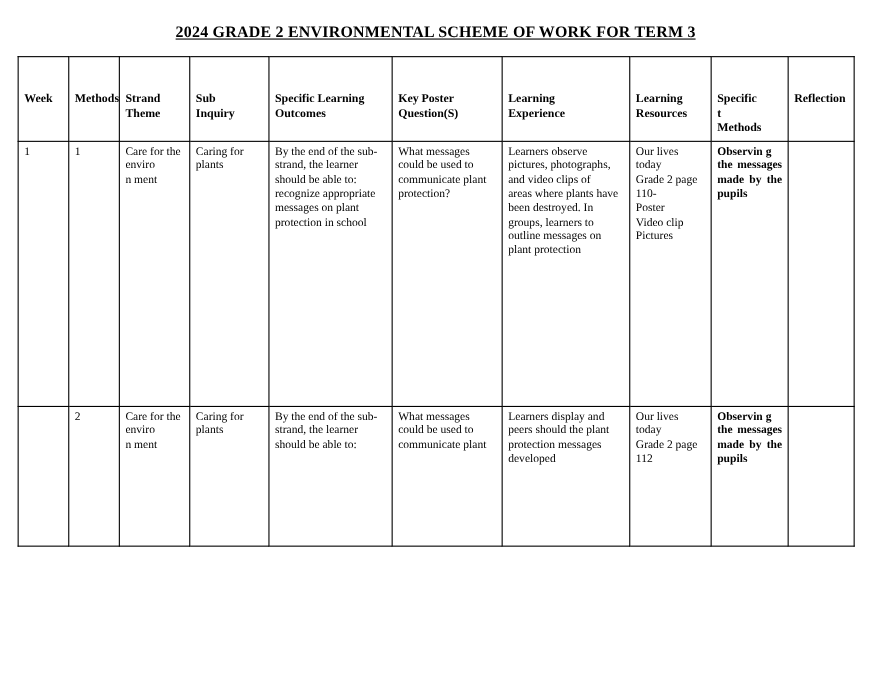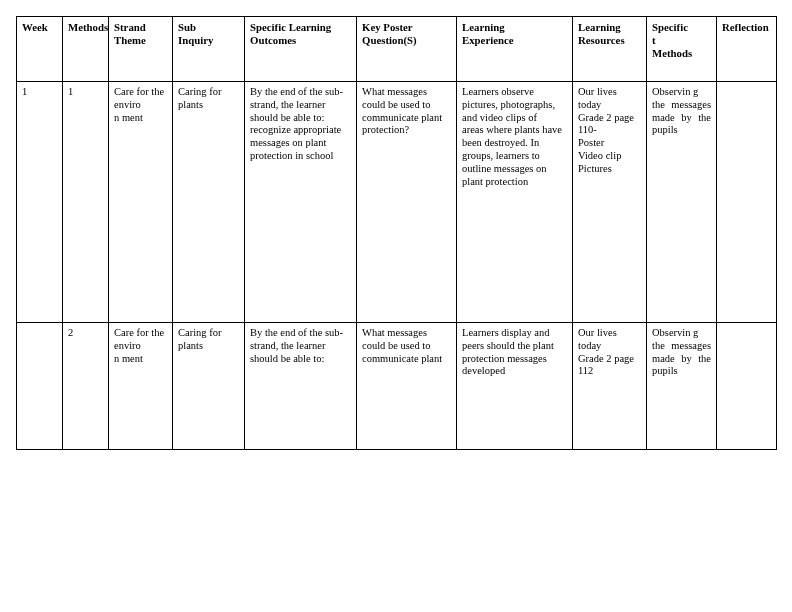--- a/index.html
+++ b/index.html
@@ -74,31 +74,34 @@
 
   .cell-text {
     display: block;
     white-space: pre-line;
     word-wrap: break-word;
     overflow-wrap: break-word;
   }
   .justify {
     text-align: justify;
     text-align-last: left;
+    font-weight: bold;
   }
   th .hdr {
     display: block;
     white-space: pre-line;
+    margin-top: 28px;
   }
 </style>
 </head>
 <body>
 
 <div class="page">
 
+  <div class="doc-title">2024 GRADE 2 ENVIRONMENTAL SCHEME OF WORK FOR TERM 3</div>
 
   <table class="scheme">
     <colgroup>
       <col class="c-week">
       <col class="c-lesson">
       <col class="c-strand">
       <col class="c-sub">
       <col class="c-outcomes">
       <col class="c-inquiry">
       <col class="c-exp">

